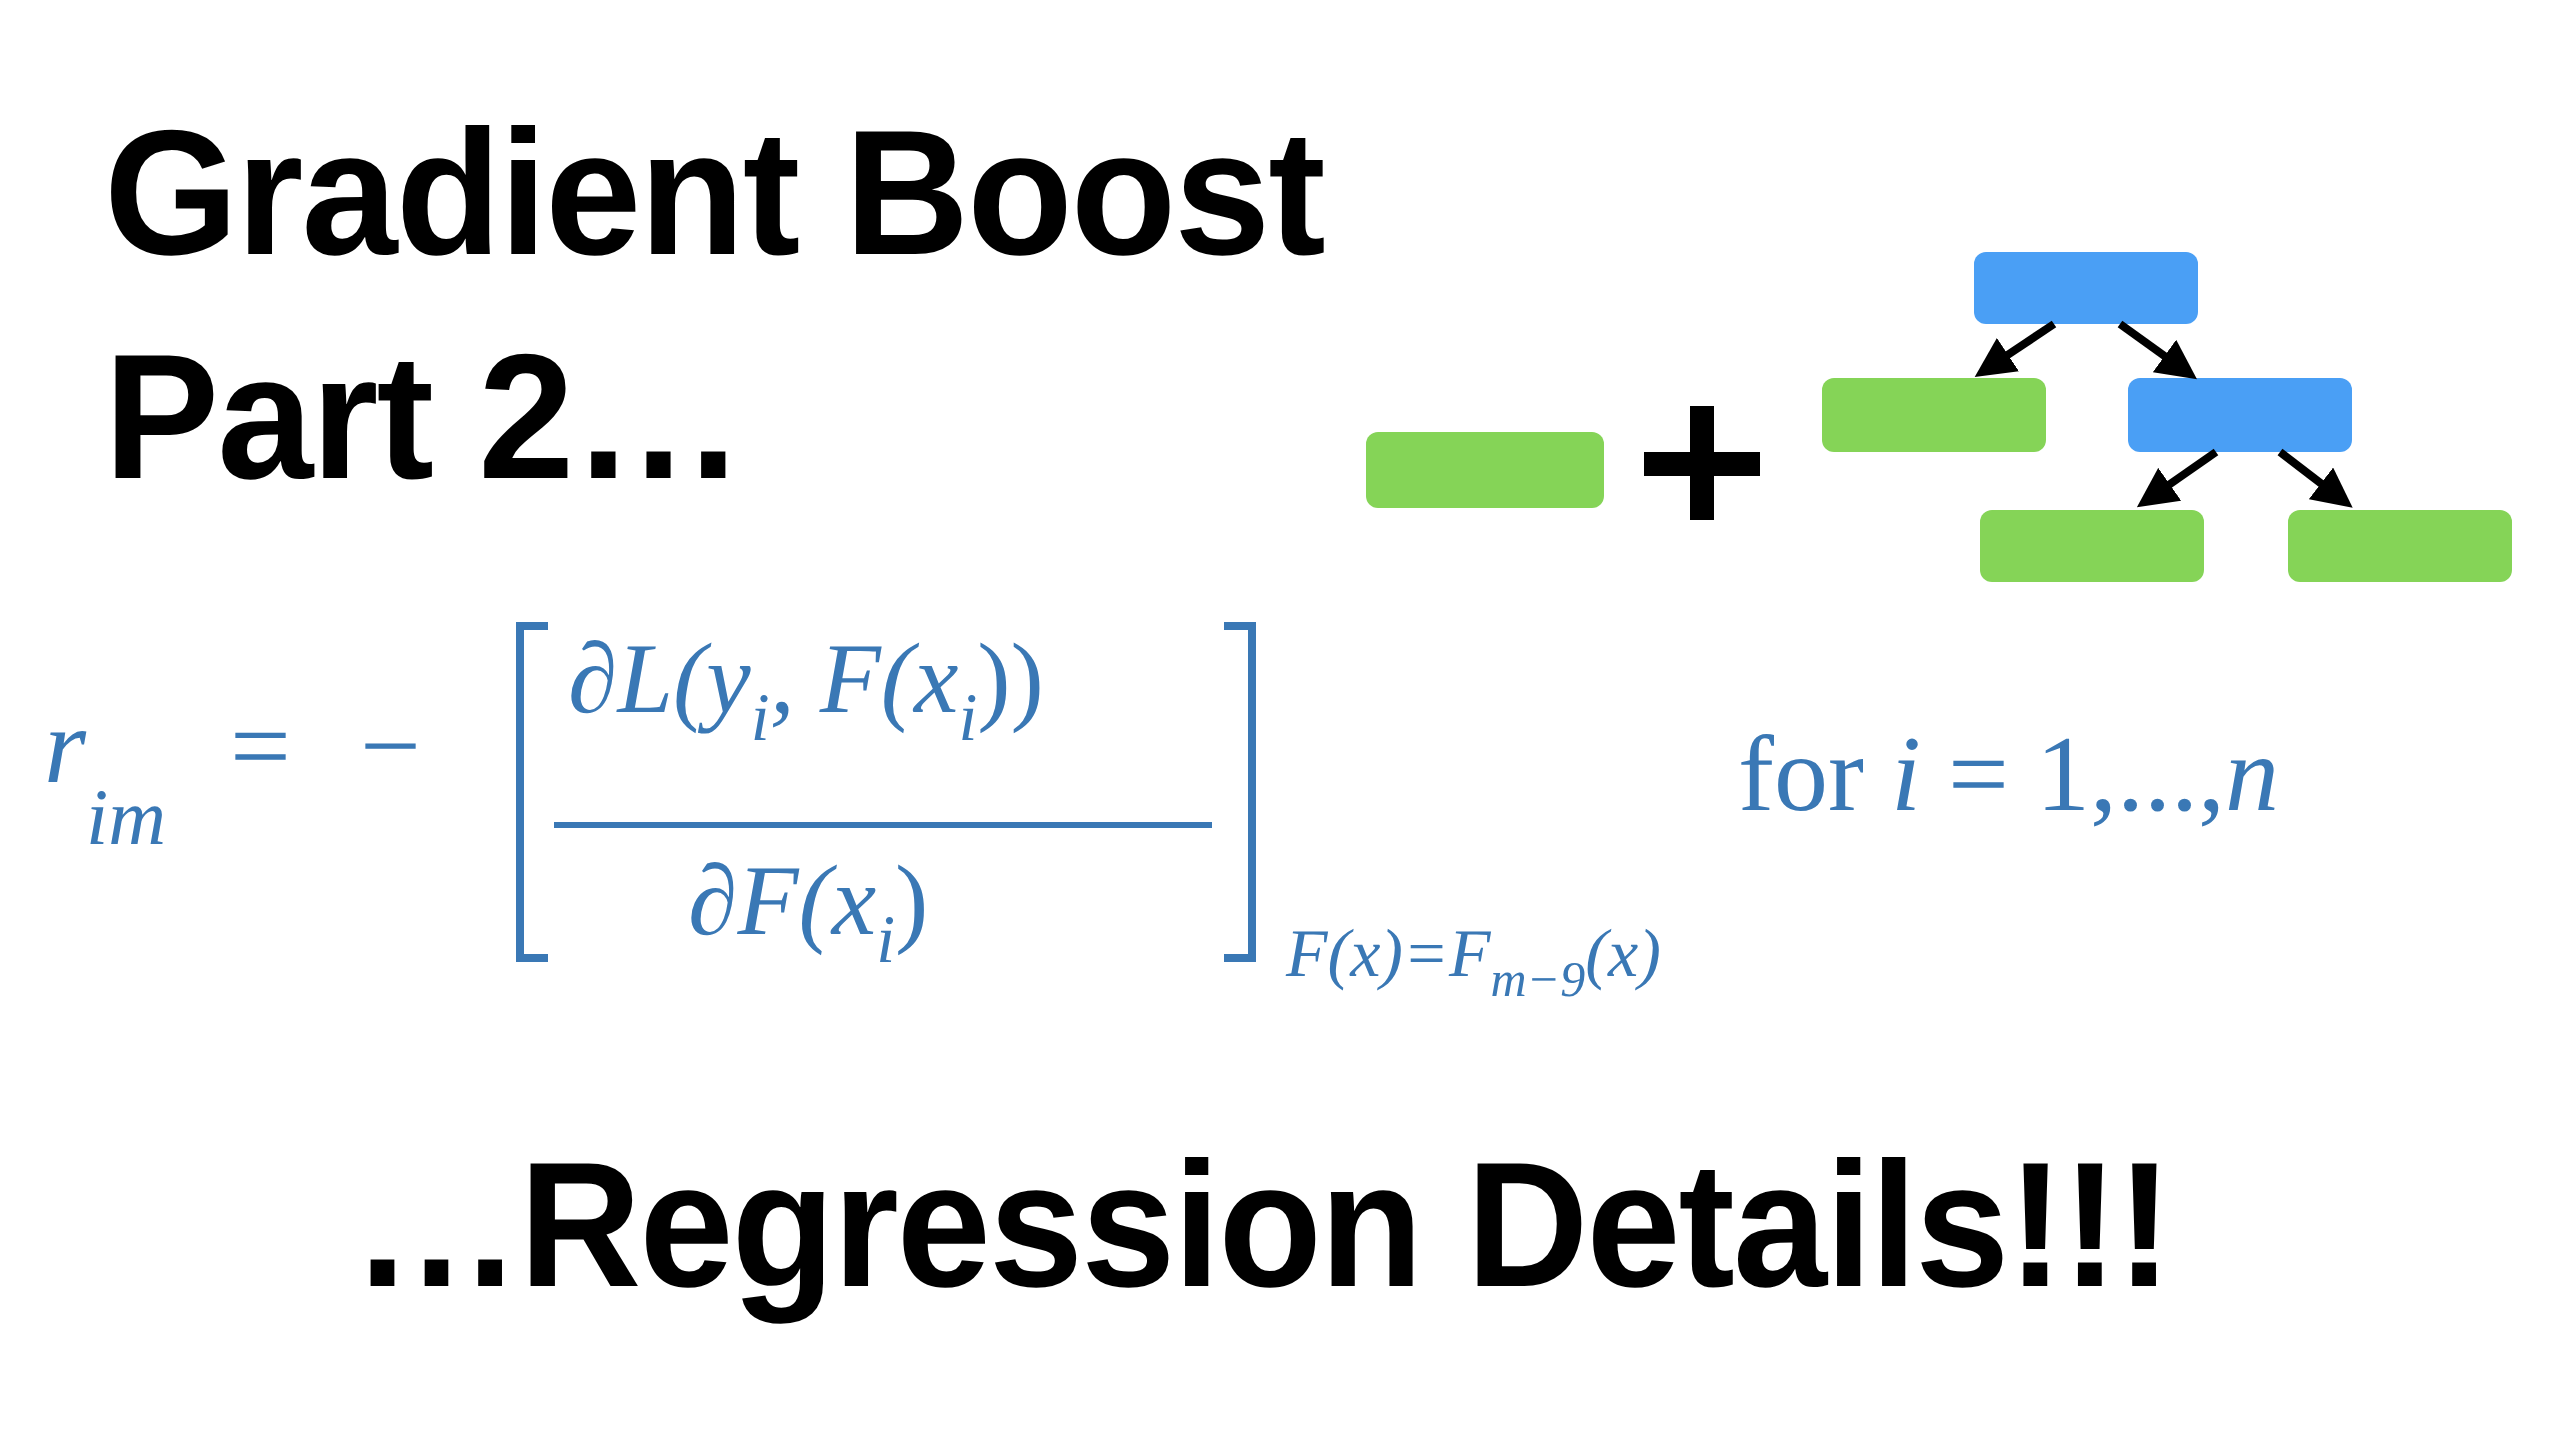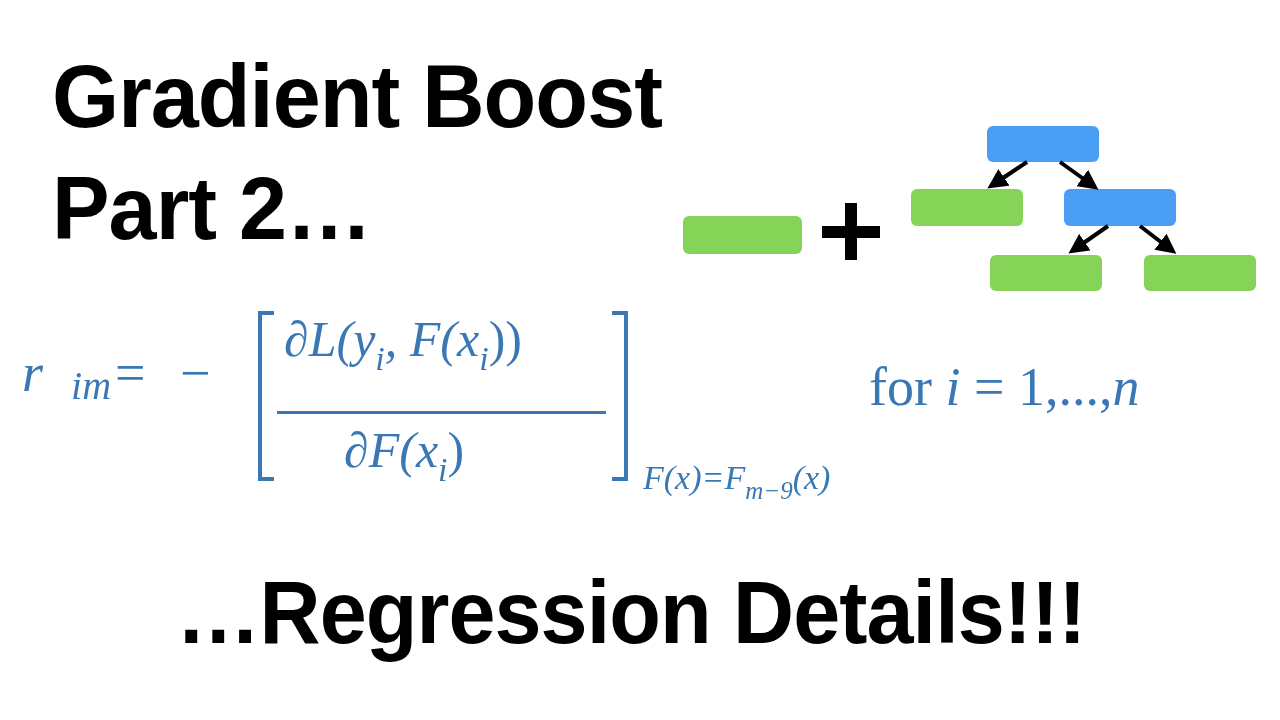--- a/index.html
+++ b/index.html
@@ -43,21 +43,21 @@
   </defs>
   <g stroke="#000" stroke-width="4" fill="none">
     <line x1="1027" y1="162" x2="994" y2="184" marker-end="url(#ah)"></line>
     <line x1="1060" y1="162" x2="1092" y2="185" marker-end="url(#ah)"></line>
     <line x1="1108" y1="226" x2="1075" y2="249" marker-end="url(#ah)"></line>
     <line x1="1140" y1="226" x2="1170" y2="249" marker-end="url(#ah)"></line>
   </g>
 </svg>
 
 <div class="math" style="left:22px;top:343px;font-size:54px;line-height:60px;">
-  <span class="it">r</span><span class="it" style="font-size:40px;position:relative;top:8px;margin-left:28px;">im</span>
+  <span class="it">r</span><span class="it" style="font-size:40px;position:relative;top:31px;">im</span>
 </div>
 <div class="math" style="left:115px;top:343px;font-size:54px;line-height:60px;">=</div>
 <div class="math" style="left:180px;top:343px;font-size:54px;line-height:60px;">−</div>
 
 <div class="bracket" style="left:258px;top:311px;width:12px;height:162px;border-right:none;"></div>
 <div class="bracket" style="left:612px;top:311px;width:12px;height:162px;border-left:none;"></div>
 
 <div class="math" style="left:284px;top:310px;font-size:50px;line-height:58px;">
   <span class="it">∂L(y</span><span class="it" style="font-size:34px;position:relative;top:14px;">i</span><span class="it">, F(x</span><span class="it" style="font-size:34px;position:relative;top:14px;">i</span><span>))</span>
 </div>

